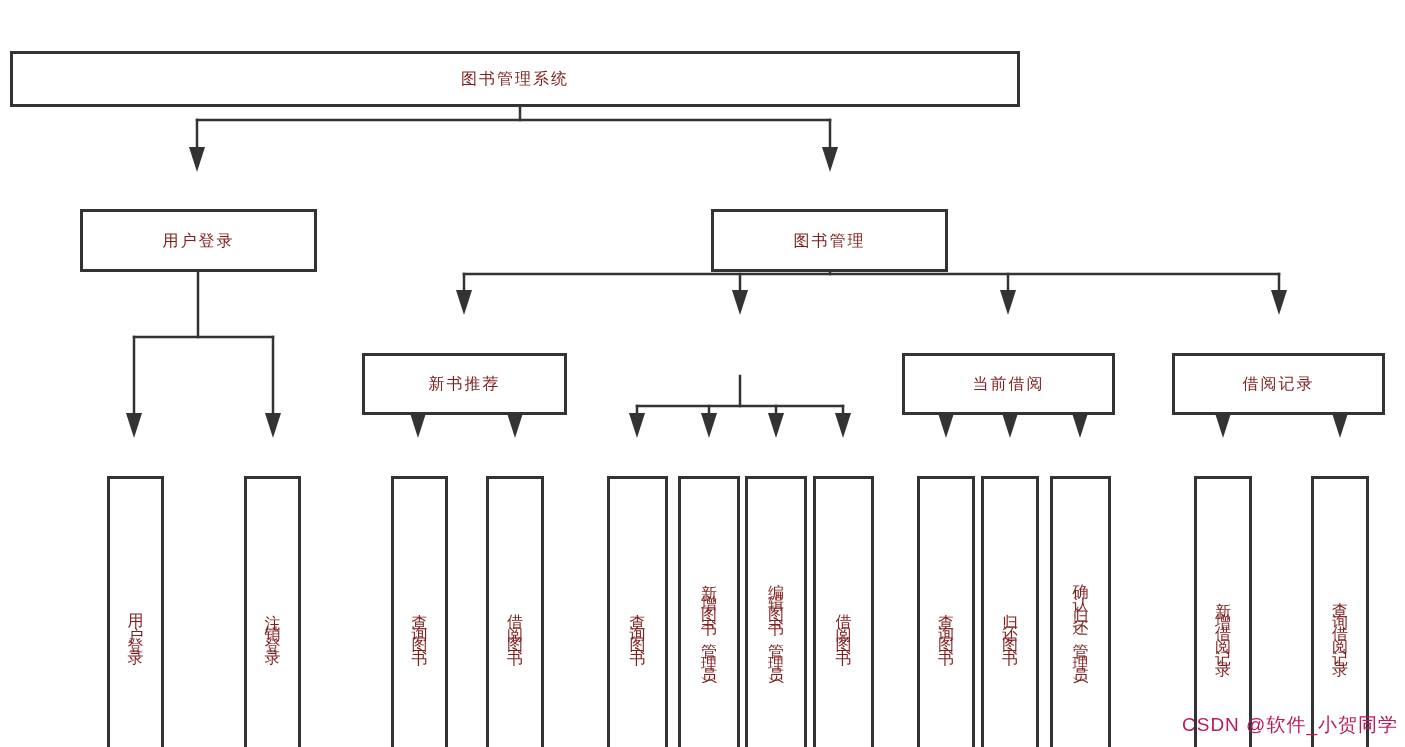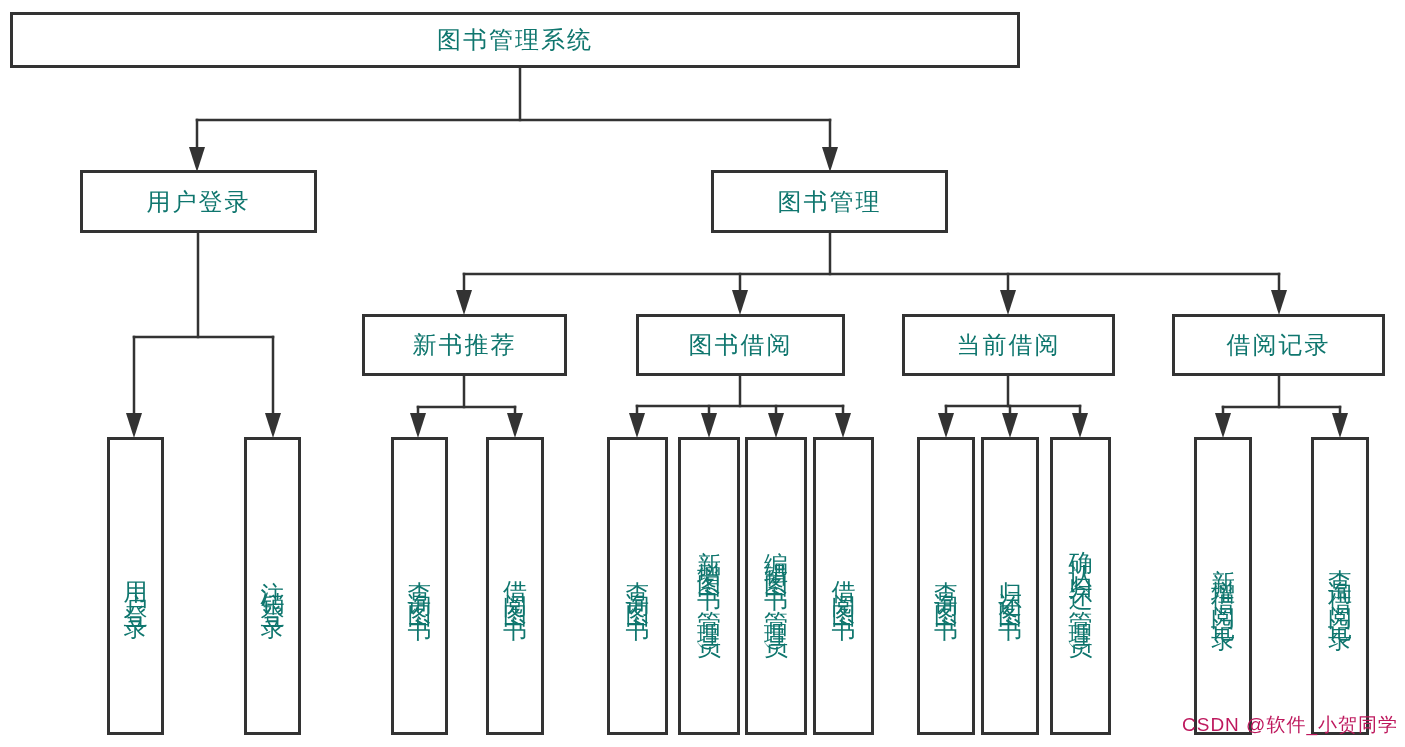--- a/index.html
+++ b/index.html
@@ -3,21 +3,21 @@
 <meta charset="utf-8">
 <style>
   html,body{margin:0;padding:0;background:#ffffff;}
   body{font-family:"Liberation Sans","DejaVu Sans",sans-serif;}
   .canvas{position:relative;width:1405px;height:747px;background:#ffffff;overflow:hidden;}
   svg.connectors{position:absolute;left:0;top:0;width:1405px;height:747px;}
   .node{
     position:absolute;box-sizing:border-box;
     border:3px solid #333333;background:#ffffff;
     display:flex;align-items:center;justify-content:center;
-    color:#0f766e;font-size:24px;
+    color:#7f1d1d;font-size:16px;margin-top:39px;
   }
   .hnode span{letter-spacing:2px;line-height:1;}
   .leaf span{
     writing-mode:vertical-rl;text-orientation:mixed;
     letter-spacing:12px;white-space:nowrap;line-height:1;
   }
   .watermark{
     position:absolute;left:1182px;top:712px;z-index:5;
     font-size:19px;color:#be185d;letter-spacing:1px;white-space:nowrap;
   }
@@ -100,23 +100,20 @@
   <div class="node hnode" style="left:80px;top:170px;width:237px;height:63px;">
     <span>用户登录</span>
   </div>
   <div class="node hnode" style="left:362px;top:314px;width:205px;height:62px;">
     <span>新书推荐</span>
   </div>
 
   <div class="node hnode" style="left:711px;top:170px;width:237px;height:63px;">
     <span>图书管理</span>
   </div>
-  <div class="node hnode" style="left:636px;top:314px;width:209px;height:62px;">
-    <span>图书借阅</span>
-  </div>
   <div class="node hnode" style="left:902px;top:314px;width:213px;height:62px;justify-content:center;">
     <span>当前借阅</span>
   </div>
   <div class="node hnode" style="left:1172px;top:314px;width:213px;height:62px;">
     <span>借阅记录</span>
   </div>
 
   <div class="node leaf" style="left:107px;top:437px;width:57px;height:298px;">
     <span>用户登录</span>
   </div>

